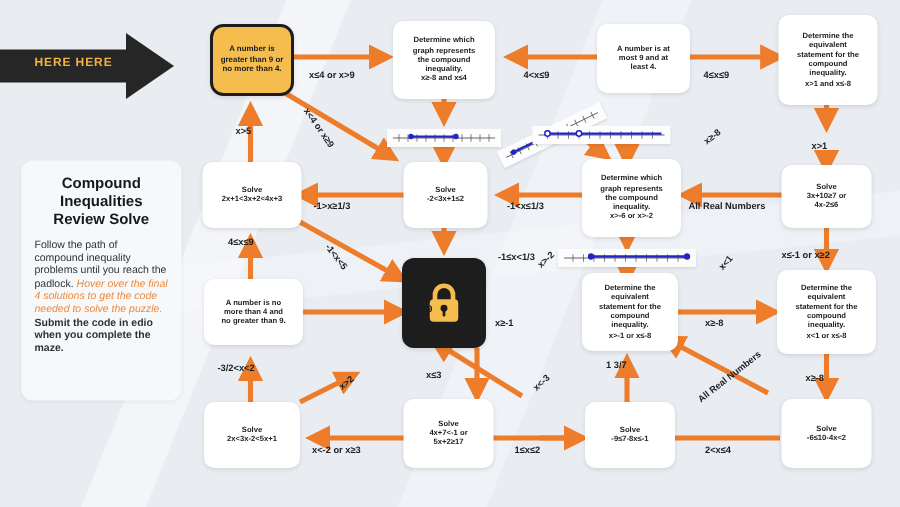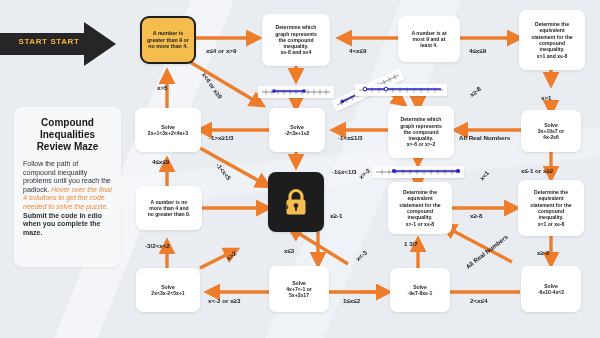--- a/index.html
+++ b/index.html
@@ -204,25 +204,25 @@
 
       <line x1="551" y1="236" x2="551" y2="264"></line>
 
       <line x1="360" y1="292" x2="388" y2="292"></line>
     </g>
   </svg>
 
   <div id="start-banner">
     <div class="bar"></div>
     <div class="tip"></div>
-    <div class="label">START START</div>
+    <div class="label">HERE HERE</div>
   </div>
 
   <div id="info-panel">
-    <div class="title">Compound Inequalities Review Maze</div>
+    <div class="title">Compound Inequalities Review Solve</div>
     <div class="body">
       <span>Follow the path of compound inequality problems until you reach the padlock.</span>
       <span class="hover">Hover over the final 4 solutions to get the code needed to solve the puzzle.</span>
       <span class="bold">Submit the code in edio when you complete the maze.</span>
     </div>
   </div>
 
   <div class="nline" style="left:258px; top:86px; width:76px; height:12px;">
     <svg width="76" height="12" viewBox="0 0 76 12">
       <line x1="4" y1="6" x2="72" y2="6" stroke="#555" stroke-width="0.6"></line>

